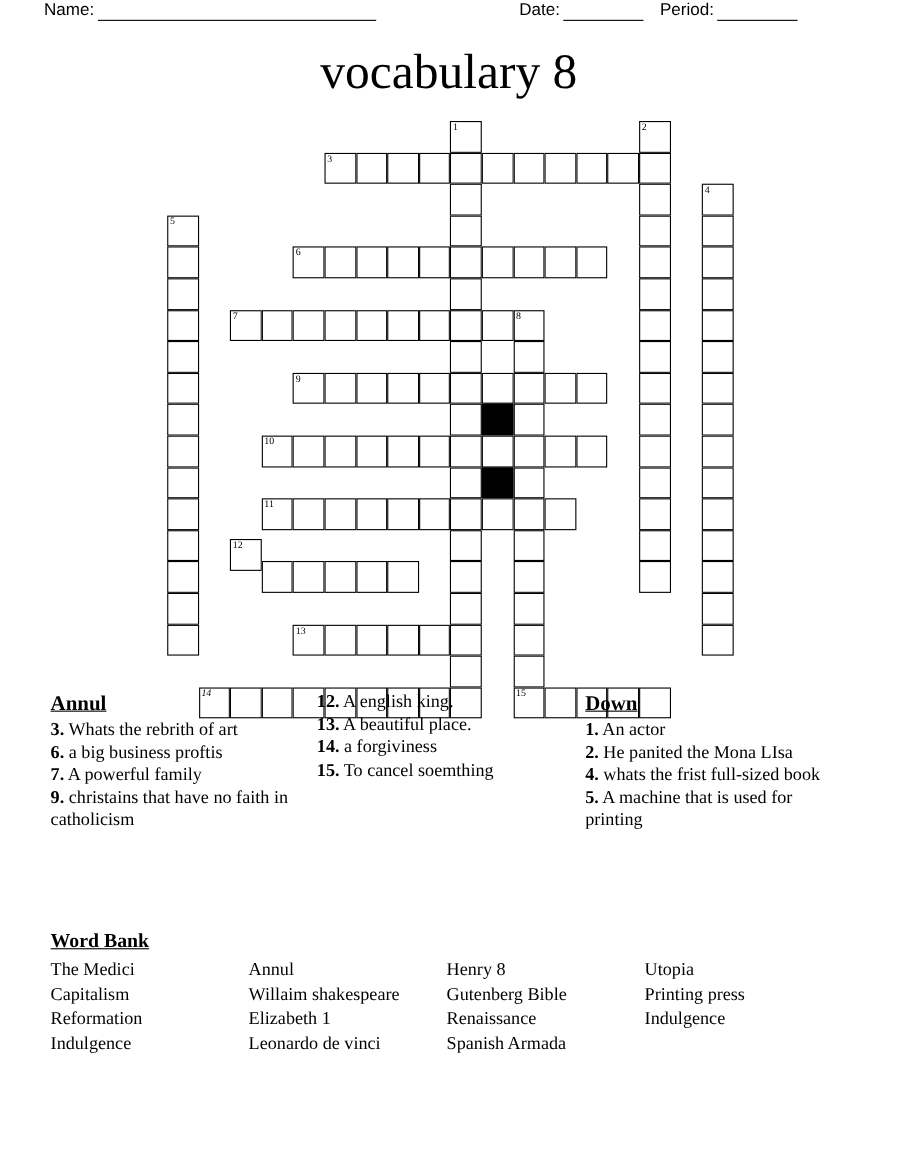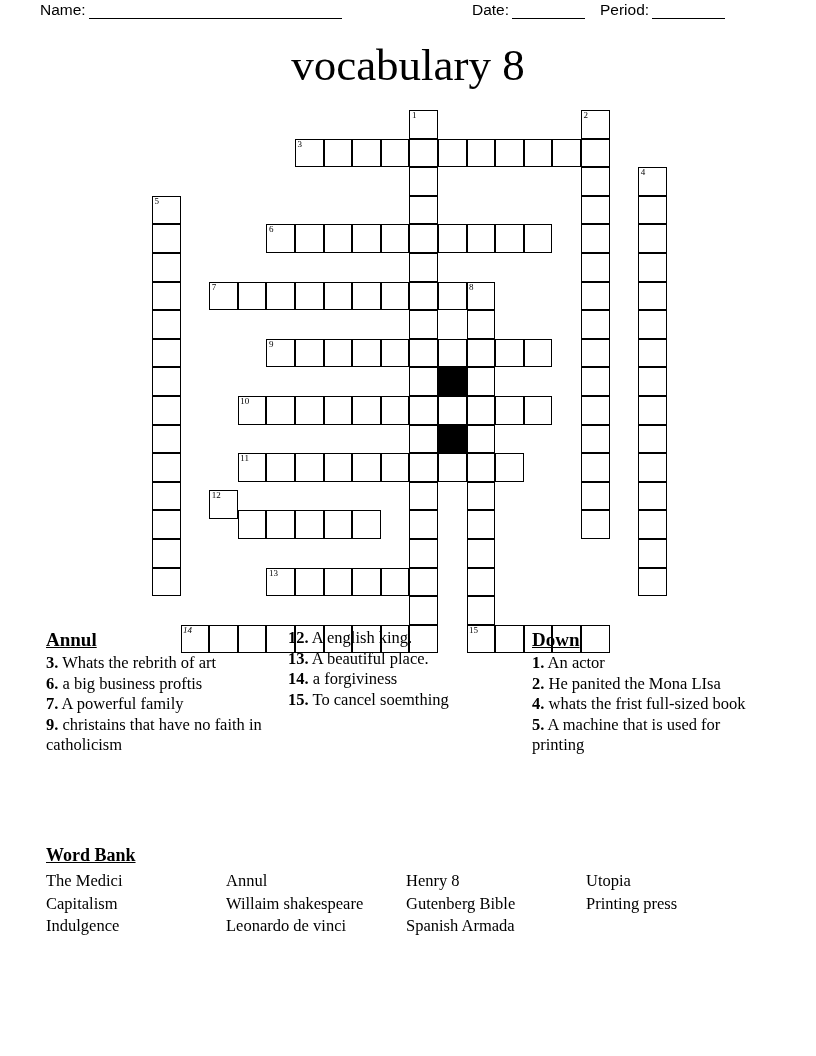--- a/index.html
+++ b/index.html
@@ -389,20 +389,26 @@
           <div class="wb-cell wb-c2">Henry 8</div>
           <div class="wb-cell wb-c3">Utopia</div>
         </div>
         <div class="wb-row">
           <div class="wb-cell wb-c0">Capitalism</div>
           <div class="wb-cell wb-c1">Willaim shakespeare</div>
           <div class="wb-cell wb-c2">Gutenberg Bible</div>
           <div class="wb-cell wb-c3">Printing press</div>
         </div>
         <div class="wb-row">
+          <div class="wb-cell wb-c0">Reformation</div>
+          <div class="wb-cell wb-c1">Elizabeth 1</div>
+          <div class="wb-cell wb-c2">Renaissance</div>
+          <div class="wb-cell wb-c3">Indulgence</div>
+        </div>
+        <div class="wb-row">
           <div class="wb-cell wb-c0">Indulgence</div>
           <div class="wb-cell wb-c1">Leonardo de vinci</div>
           <div class="wb-cell wb-c2">Spanish Armada</div>
         </div>
       </div>
   </div>
 
 </div>
 
 </body></html>

